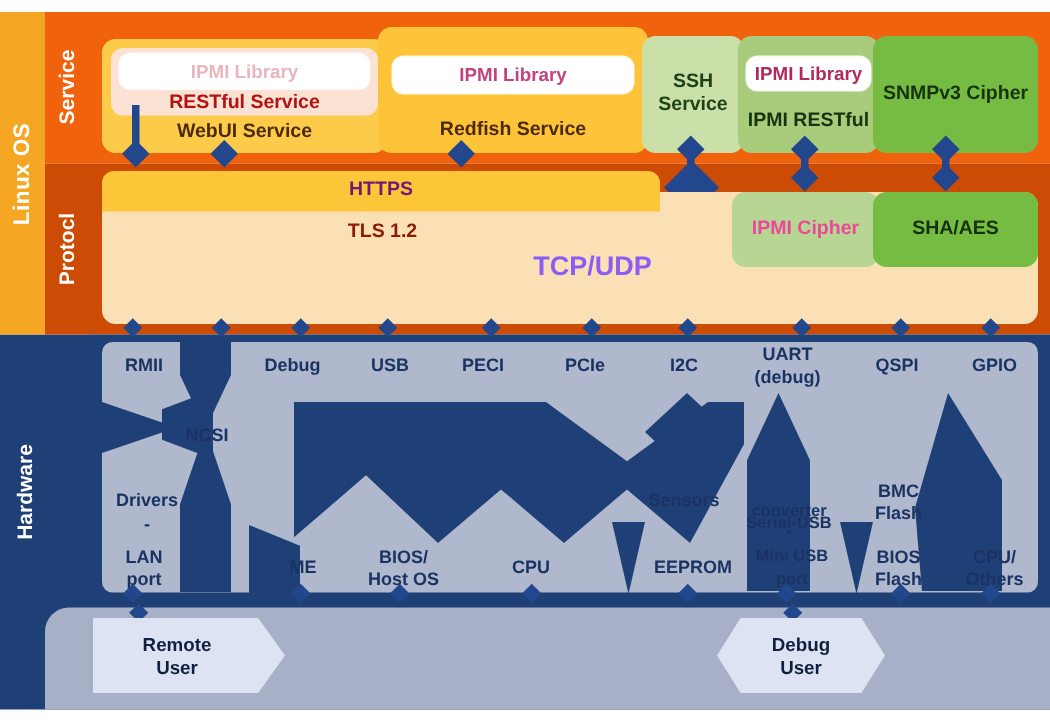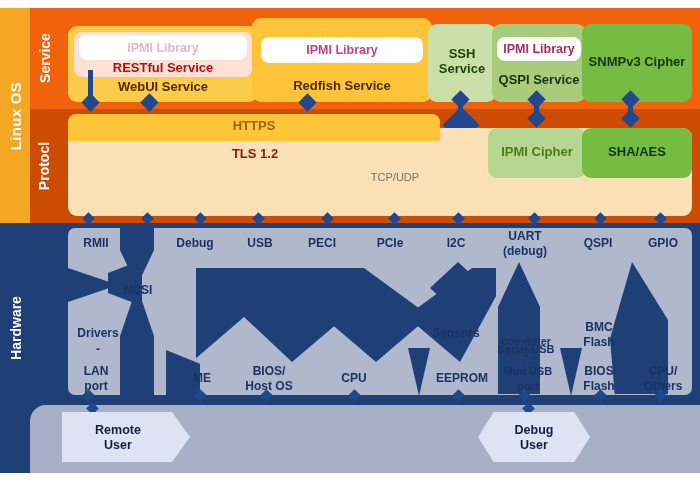--- a/index.html
+++ b/index.html
@@ -68,28 +68,28 @@
   .chip-ipmi{left:498px;top:38px;width:82px;height:22px;}
   .t-ipmisvc{left:492px;top:72px;width:94px;height:17px;color:#16350F;font-weight:bold;font-size:13px;}
 
   .t-snmp{left:582px;top:44px;width:110px;height:36px;color:#15330D;font-weight:bold;font-size:13px;}
 
   
   .pr-https{left:68px;top:114px;width:372px;height:27px;background:#FDC639;
             border-top-left-radius:8px;border-top-right-radius:8px;}
   .pr-stack{left:68px;top:128px;width:624px;height:88px;background:#FBE0B6;
             border-radius:9px;}
-  .t-https{left:68px;top:116px;width:372px;height:20px;color:#a16207;font-weight:bold;font-size:13px;z-index:6;text-align:center;}
+  .t-https{left:68px;top:116px;width:372px;height:20px;color:#701a75;font-weight:bold;font-size:13px;z-index:6;text-align:center;}
   .t-tls{left:180px;top:145px;width:150px;height:18px;color:#8B1A07;font-weight:bold;font-size:13px;z-index:6;}
-  .t-tcp{left:320px;top:168px;width:150px;height:18px;color:#737373;font-weight:normal;font-size:11px;z-index:6;}
+  .t-tcp{left:320px;top:168px;width:150px;height:18px;color:#8b5cf6;font-weight:bold;font-size:18px;z-index:6;}
   .t-dd{left:300px;top:193px;width:190px;height:18px;color:#8B1A07;font-weight:bold;font-size:13px;z-index:6;}
 
   .pr-cipher{left:488px;top:128px;width:98px;height:50px;background:#B7D694;border-radius:9px;}
   .pr-sha{left:582px;top:128px;width:110px;height:50px;background:#76BC43;border-radius:9px;}
-  .t-cipher{left:488px;top:143px;width:98px;height:18px;color:#4d7c0f;font-weight:bold;font-size:13px;}
+  .t-cipher{left:488px;top:143px;width:98px;height:18px;color:#ec4899;font-weight:bold;font-size:13px;}
   .t-sha{left:582px;top:143px;width:110px;height:18px;color:#14320C;font-weight:bold;font-size:13px;}
 
   
   .diamond{background:#22478C;transform:rotate(45deg);}
   .dia-sm{width:13px;height:13px;}
   .dia-lg{width:26px;height:26px;}
   .stem{background:#22478C;width:5px;}
   .dot{background:#22478C;width:9px;height:9px;transform:rotate(45deg);}
 
   
@@ -138,21 +138,21 @@
   <div class="abs chip-restful lib-chip lib-faded ctr">IPMI Library</div>
   <div class="abs t-webui ctr">WebUI Service</div>
   <div class="abs t-restful ctr">RESTful Service</div>
 
   <div class="abs chip-redfish lib-chip lib-pink ctr">IPMI Library</div>
   <div class="abs t-redfish ctr">Redfish Service</div>
 
   <div class="abs t-ssh ctr">SSH Service</div>
 
   <div class="abs chip-ipmi lib-chip lib-mag ctr">IPMI Library</div>
-  <div class="abs t-ipmisvc ctr">QSPI Service</div>
+  <div class="abs t-ipmisvc ctr">IPMI RESTful</div>
 
   <div class="abs t-snmp ctr">SNMPv3 Cipher</div>
 
   <div class="abs stem" style="left:88px;top:70px;height:36px;"></div>
   <div class="abs diamond dia-sm" style="left:84px;top:96px;"></div>
   <div class="abs diamond dia-sm" style="left:143px;top:96px;"></div>
   <div class="abs diamond dia-sm" style="left:301px;top:96px;"></div>
 
   <div class="abs diamond dia-sm" style="left:454px;top:93px;"></div>
   <div class="abs stem" style="left:458px;top:100px;height:14px;"></div>

